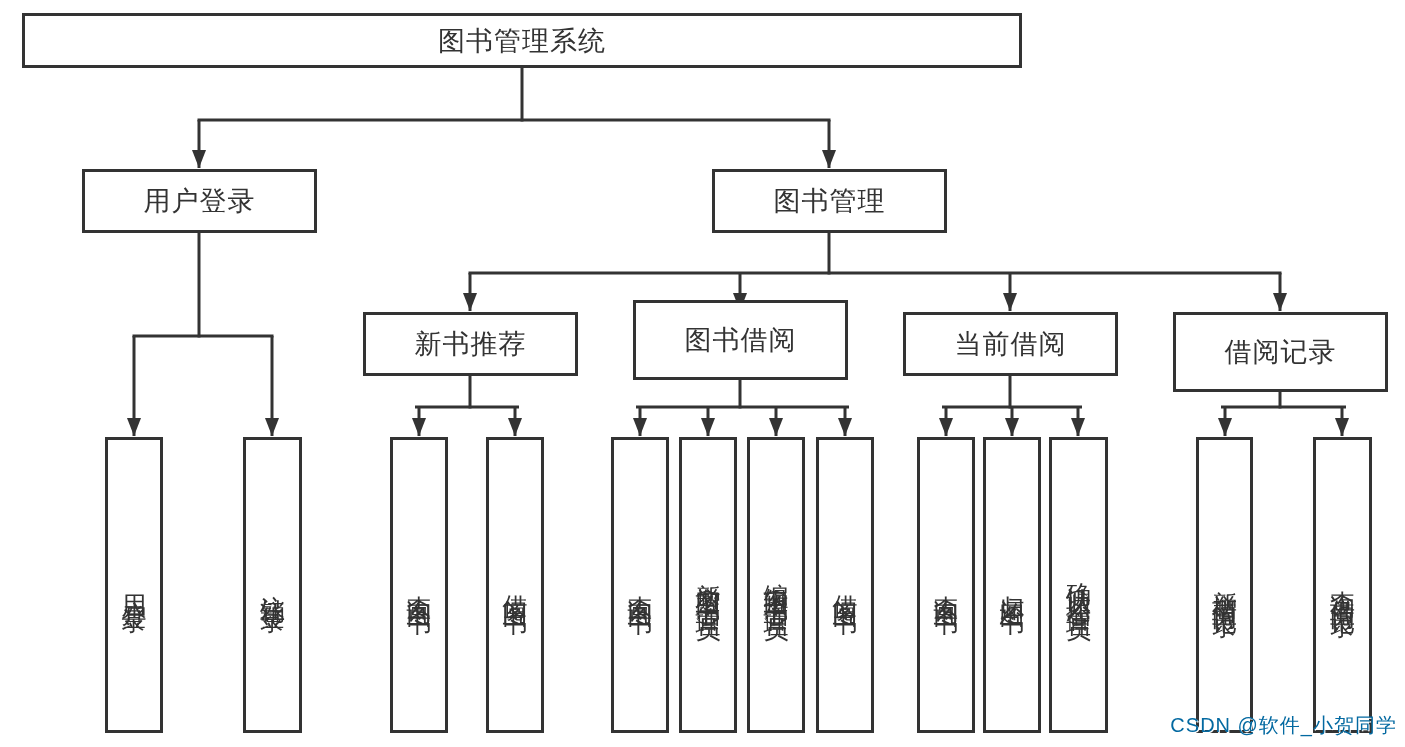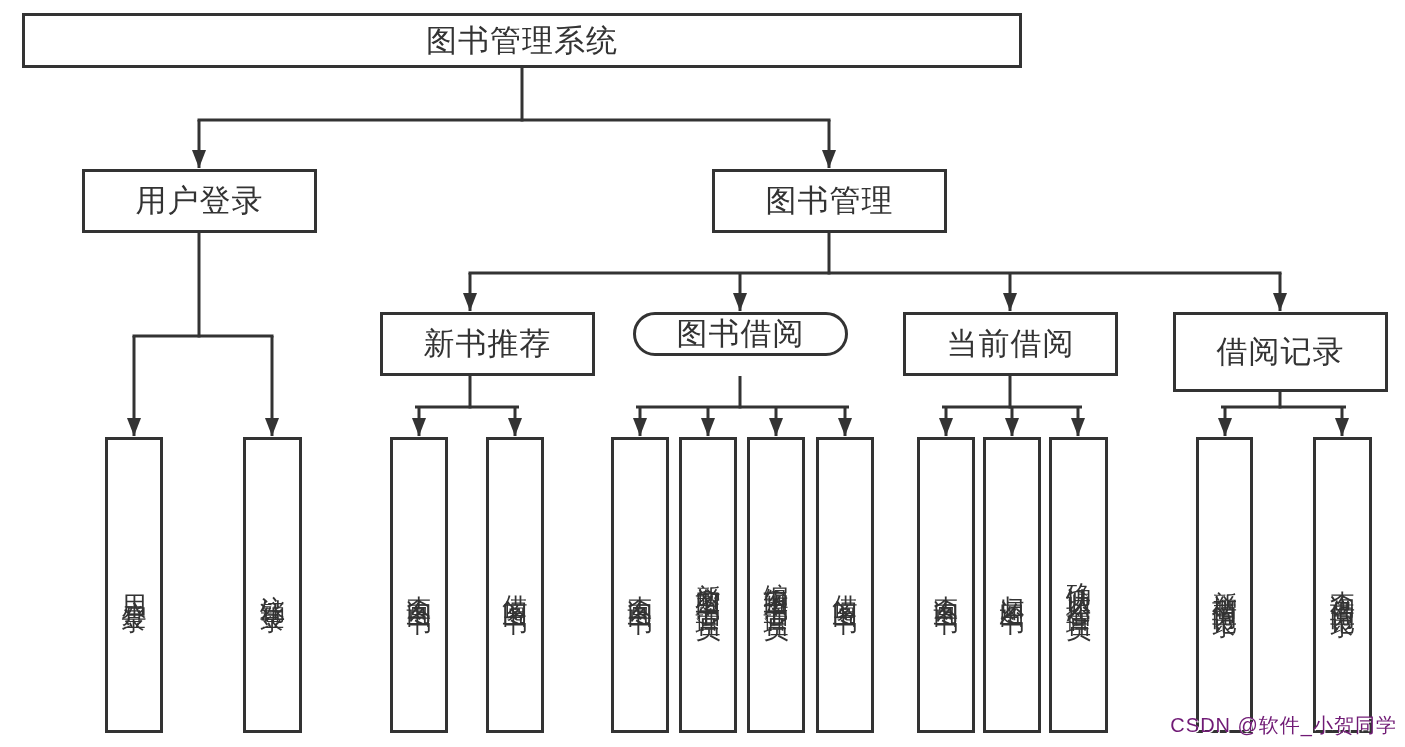--- a/index.html
+++ b/index.html
@@ -15,21 +15,21 @@
     position:absolute;
     box-sizing:border-box;
     border:3px solid #333333;
     background:#ffffff;
     display:flex;
     align-items:center;
     justify-content:center;
     color:#333333;
   }
   .hnode{
-    font-size:31px;
+    font-size:27px;
     letter-spacing:1px;
     white-space:nowrap;
   }
   .leaf .vtext{
     writing-mode:vertical-rl;
     text-orientation:mixed;
     font-size:25px;
     letter-spacing:5px;
     line-height:1.15;
     color:#333333;
@@ -37,21 +37,21 @@
   #connectors{
     position:absolute;
     left:0;top:0;
     pointer-events:none;
   }
   #watermark{
     position:absolute;
     right:8px;
     bottom:8px;
     font-size:20px;
-    color:#701a75;
+    color:#0369a1;
     letter-spacing:1px;
     text-shadow:1px 1px 0 #ffffff;
     white-space:nowrap;
   }
 </style>
 </head>
 <body>
 
 <div id="canvas">
 
@@ -109,24 +109,24 @@
     <span>图书管理系统</span>
   </div>
 
   <div class="box hnode" style="left:82px;top:169px;width:235px;height:64px;">
     <span>用户登录</span>
   </div>
   <div class="box hnode" style="left:712px;top:169px;width:235px;height:64px;">
     <span>图书管理</span>
   </div>
 
-  <div class="box hnode" style="left:363px;top:312px;width:215px;height:64px;margin-left:17px;">
+  <div class="box hnode" style="left:363px;top:312px;width:215px;height:64px;">
     <span>新书推荐</span>
   </div>
-  <div class="box hnode" style="left:633px;top:312px;width:215px;height:44px;border-radius:29px;">
+  <div class="box hnode" style="left:633px;top:300px;width:215px;height:80px;">
     <span>图书借阅</span>
   </div>
   <div class="box hnode" style="left:903px;top:312px;width:215px;height:64px;font-family:Liberation Mono, monospace;">
     <span>当前借阅</span>
   </div>
   <div class="box hnode" style="left:1173px;top:312px;width:215px;height:80px;">
     <span>借阅记录</span>
   </div>
 
   <div class="box leaf" style="left:105px;top:437px;width:58px;height:296px;">

